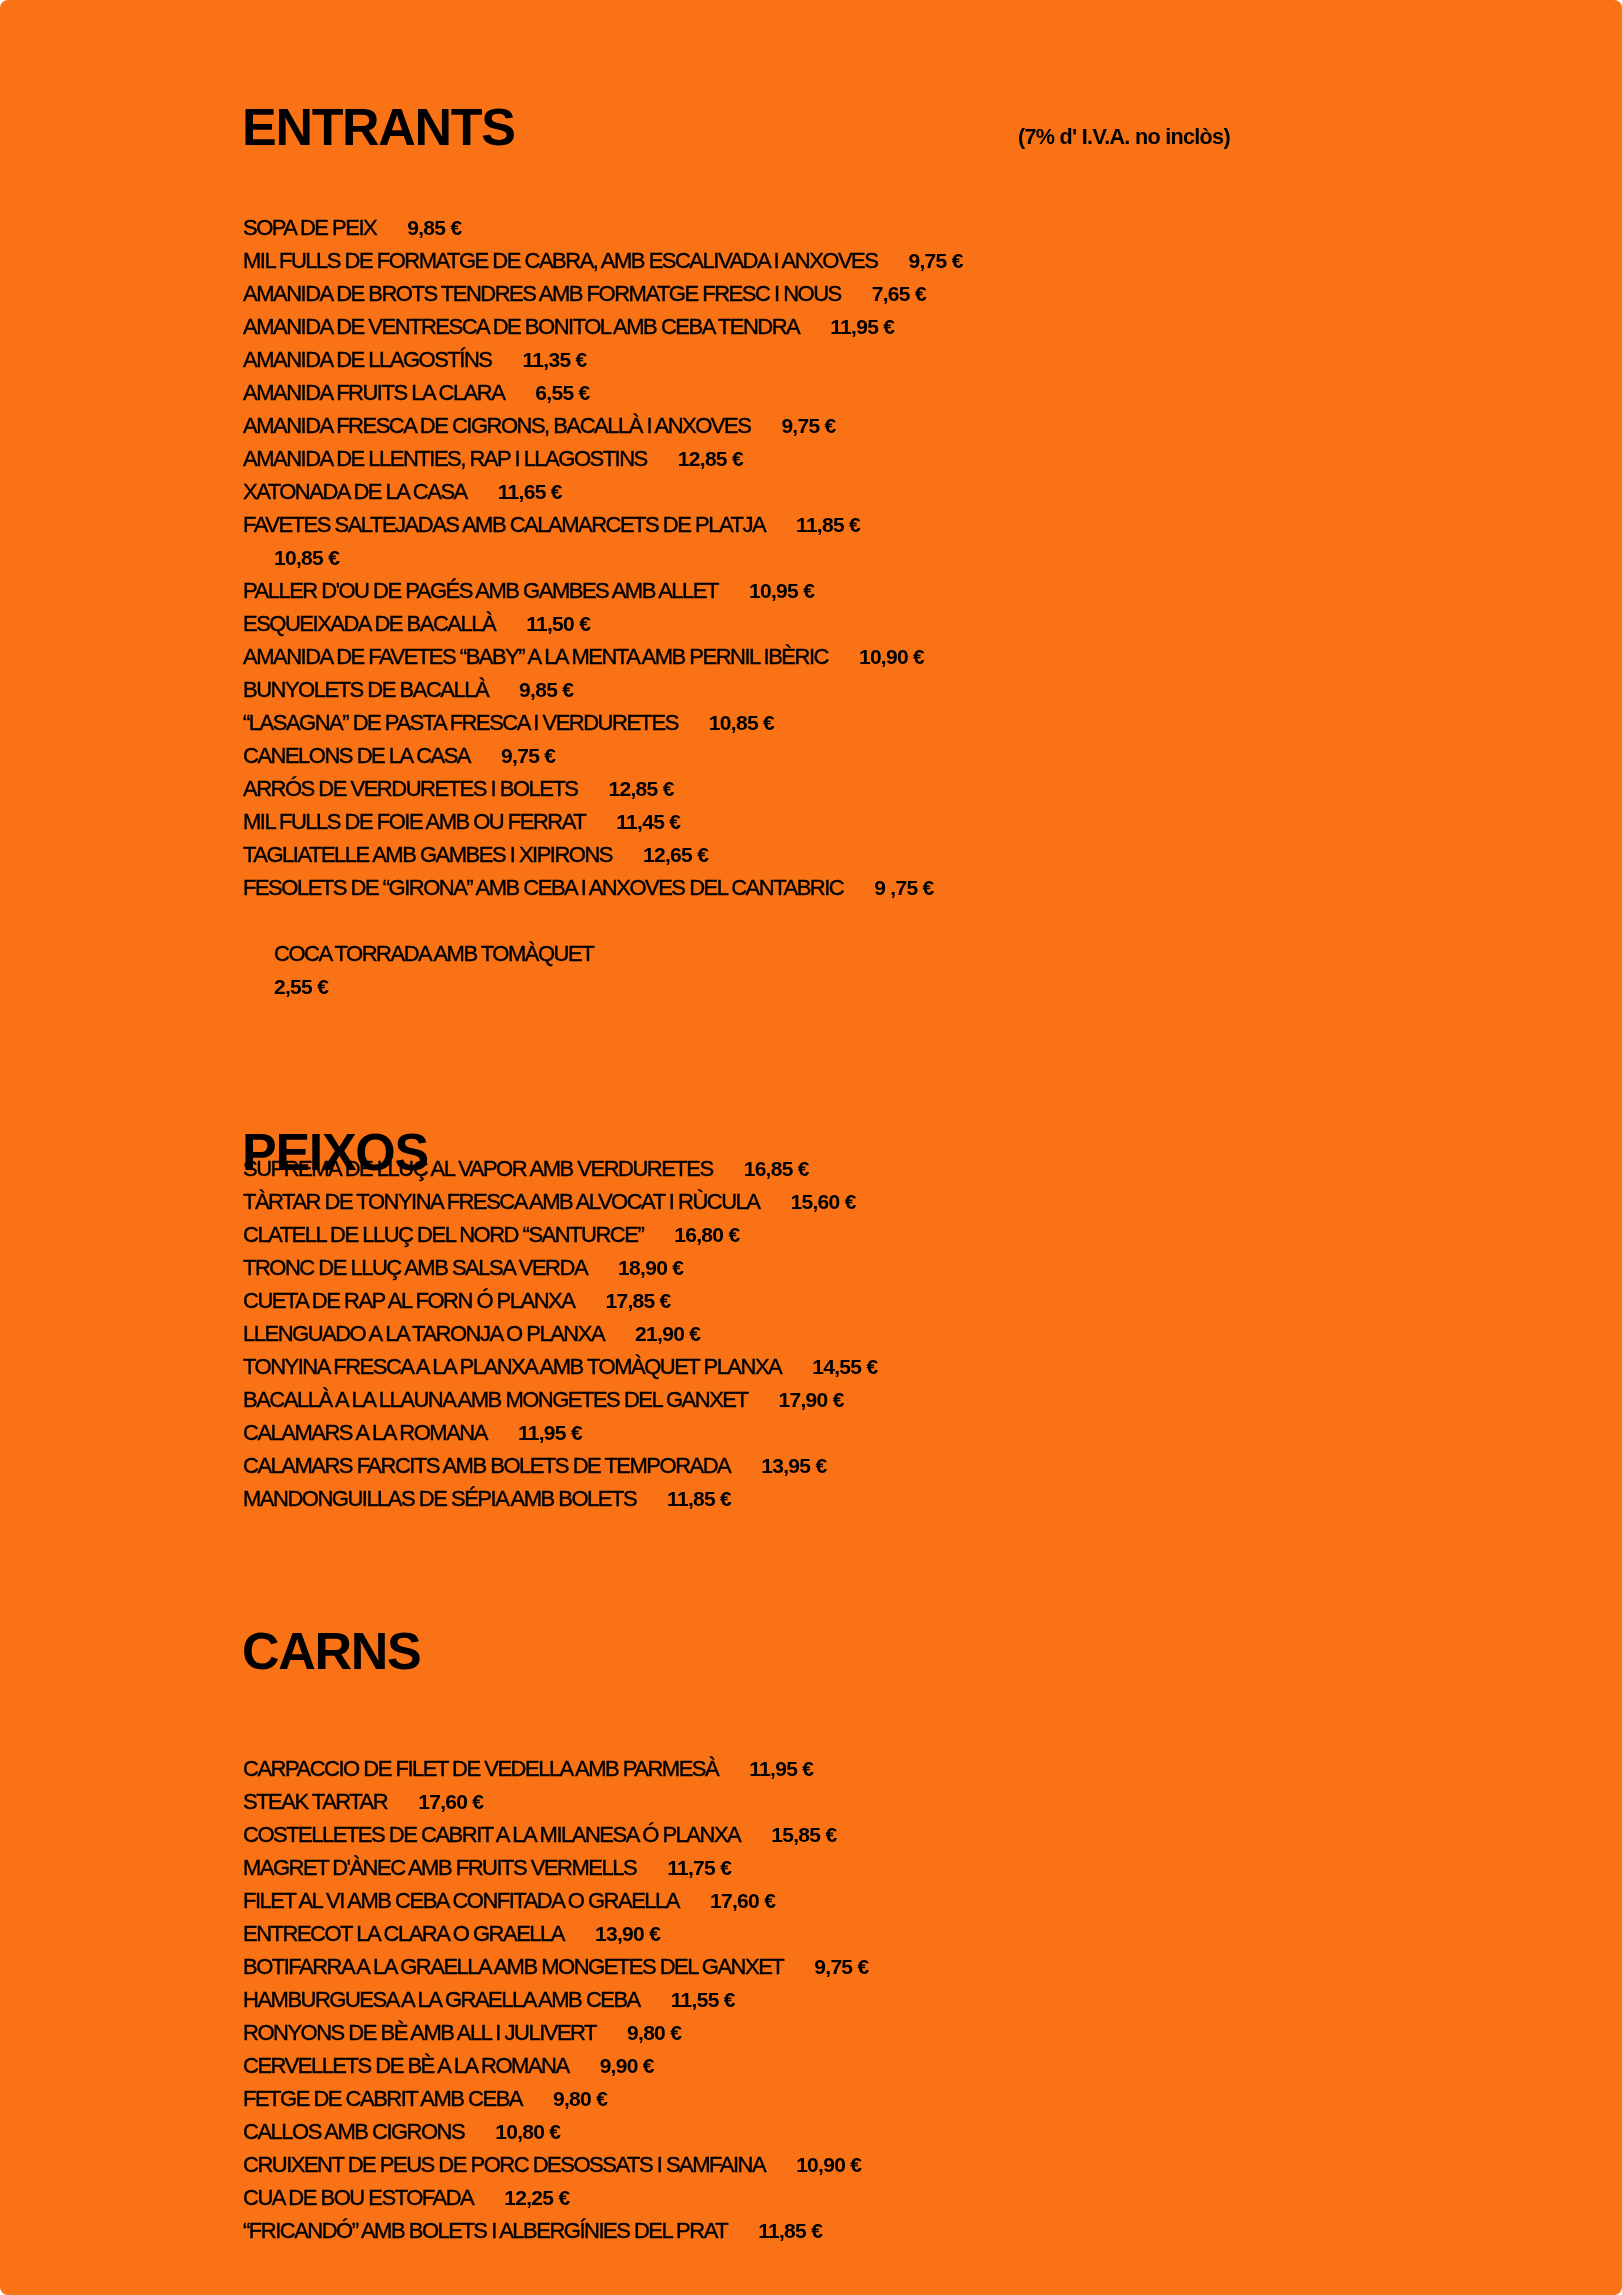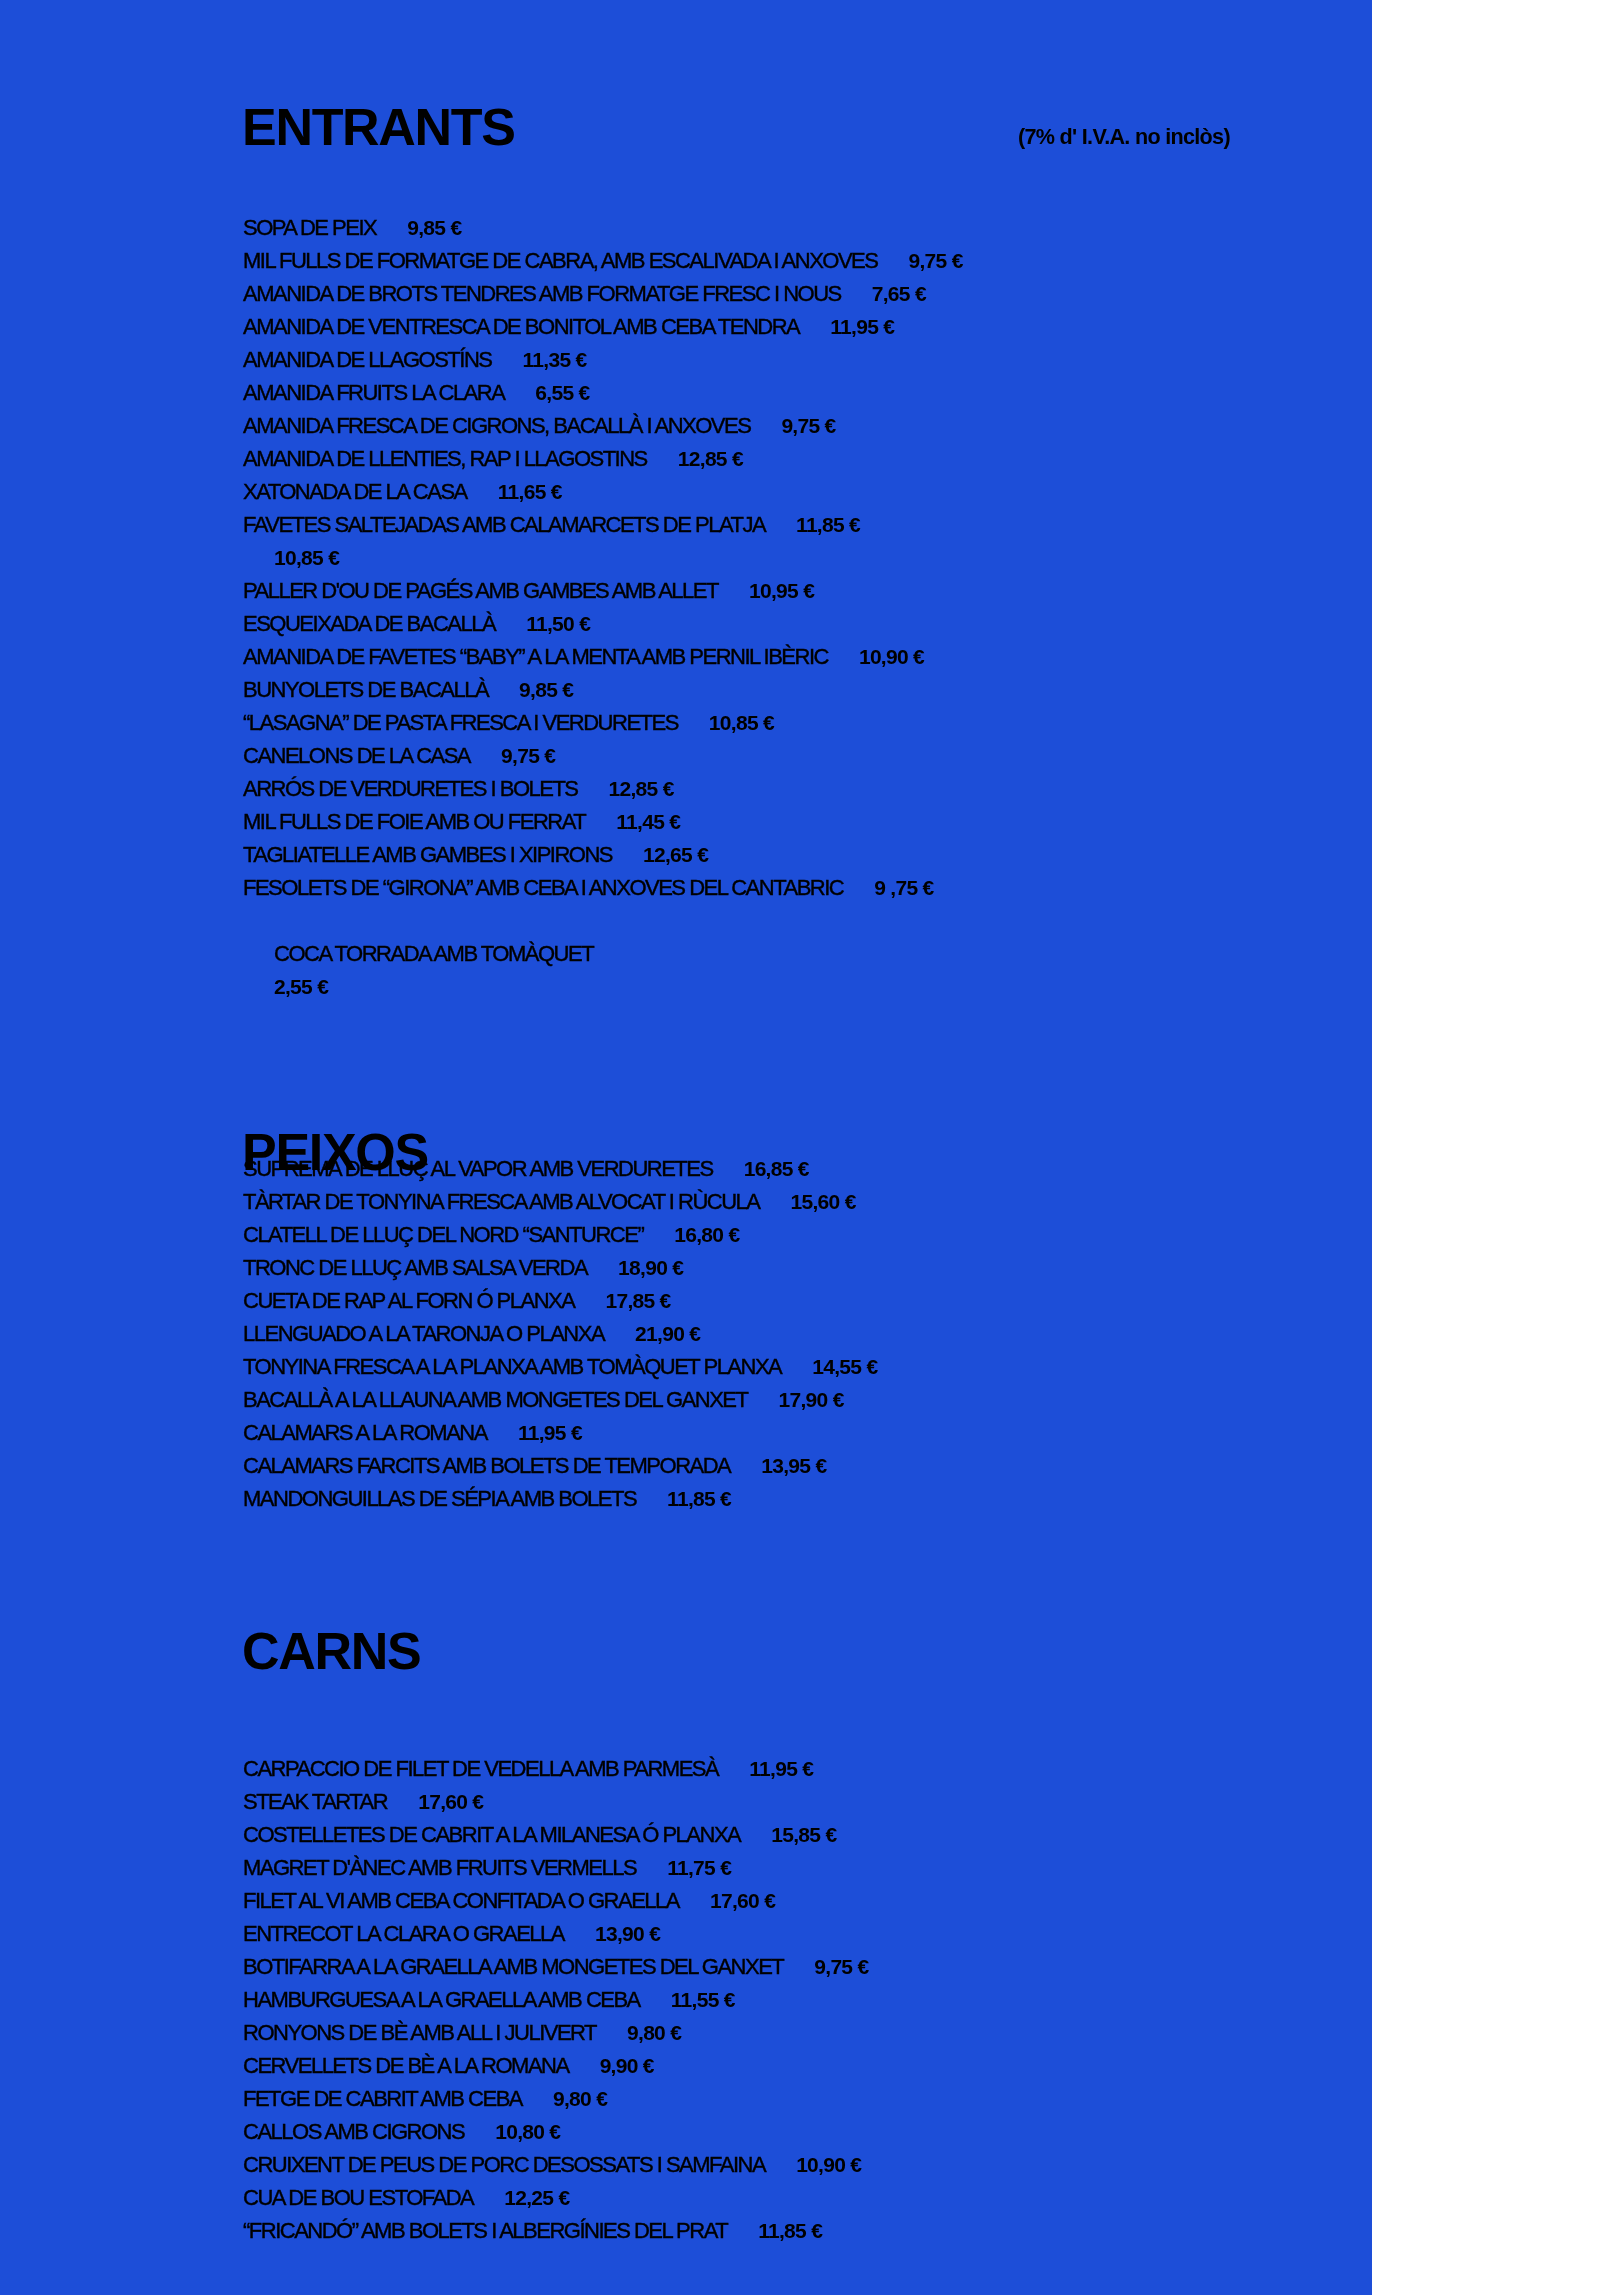--- a/index.html
+++ b/index.html
@@ -11,23 +11,24 @@
     width: 1622px;
     height: 2295px;
     position: relative;
     overflow: hidden;
     color: #000000;
     font-family: "Liberation Sans", "DejaVu Sans", sans-serif;
   }
   .page {
     position: absolute;
     left: 0; top: 0;
-    width: 1372px;
+    width: 1622px;
     height: 2295px;
-    background: #1d4ed8;
+    background: #f97316;
+    border-radius: 8px;
   }
   .section-title {
     position: absolute;
     left: 242px;
     margin: 0;
     font-size: 52px;
     line-height: 52px;
     font-weight: bold;
     letter-spacing: -1.3px;
     white-space: nowrap;

